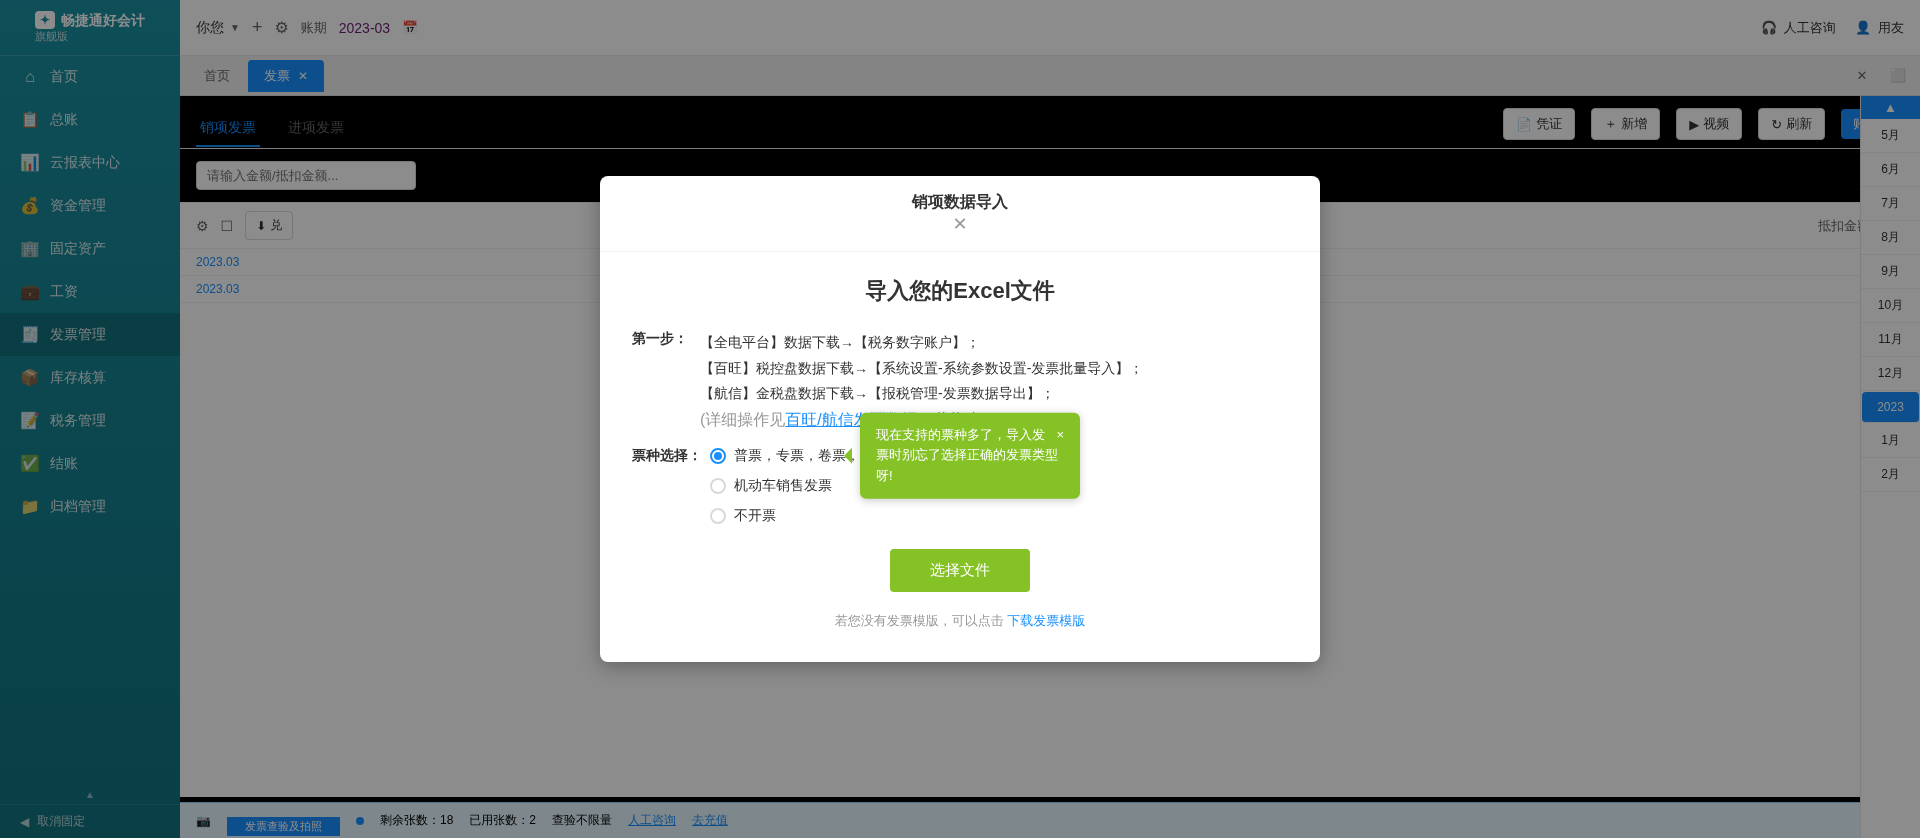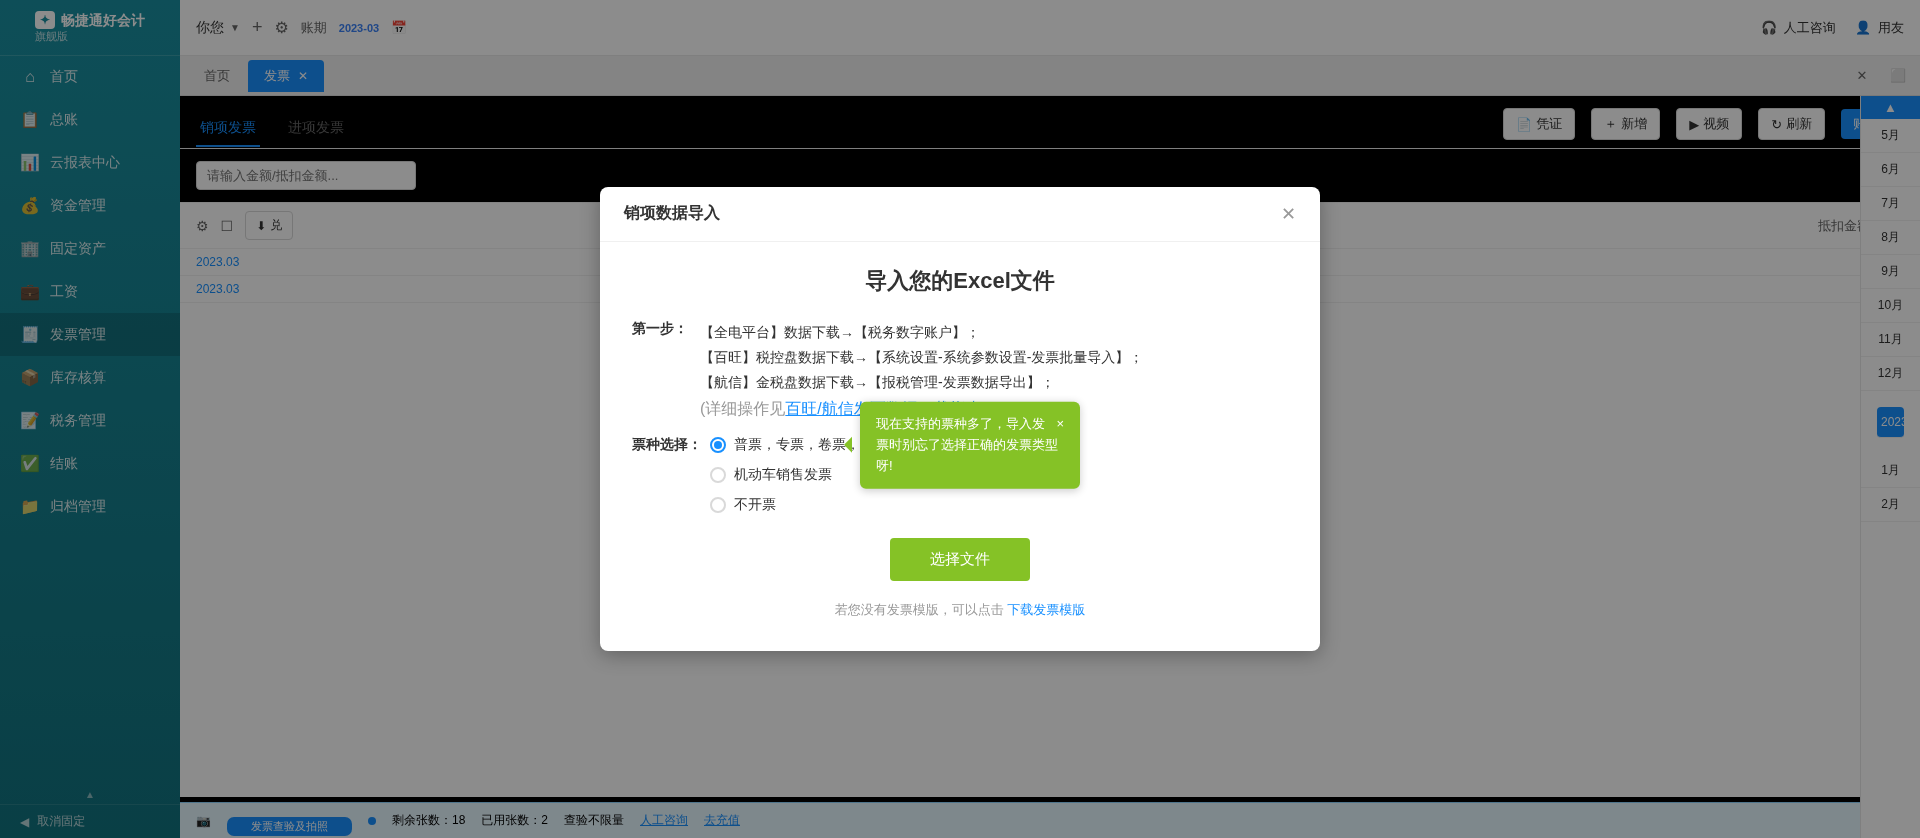--- a/index.html
+++ b/index.html
@@ -121,51 +121,51 @@
     .months-sidebar {
       position: absolute; right: 0; top: 40px; width: 60px;
       background: white; border-left: 1px solid #e8e8e8;
       display: flex; flex-direction: column; height: calc(100% - 40px);
       overflow: hidden;
     }
     .month-item {
       padding: 8px 4px; text-align: center; font-size: 12px;
       color: #333; cursor: pointer; border-bottom: 1px solid #f0f0f0;
     }
-    .month-item.active { background: #1890ff; color: white; border-radius: 4px; margin: 16px; }
+    .month-item.active { background: #1890ff; color: white; border-radius: 4px; margin: 1px; }
     .month-up-arrow {
       display: flex; justify-content: center; align-items: center;
       padding: 4px; background: #1890ff; color: white; cursor: pointer;
     }
 
     
     .status-bar {
       position: absolute; bottom: 0; left: 0; right: 0; height: 36px;
       background: #e6f7ff; border-top: 1px solid #91d5ff;
       display: flex; align-items: center; padding: 0 16px; gap: 16px; font-size: 12px;
     }
-    .status-tag { background: #1890ff; color: white; padding: 2px 24px; border-radius: 7px; font-size: 11px; margin-top: 12px; }
+    .status-tag { background: #1890ff; color: white; padding: 2px 18px; border-radius: 0; font-size: 11px; margin-top: 12px; }
     .status-close { color: #999; cursor: pointer; margin-left: auto; }
     .status-link { color: #1890ff; cursor: pointer; text-decoration: underline; }
 
     
     .overlay {
       position: absolute; left: 0; top: 0; right: 0; bottom: 0;
       background: rgba(0,0,0,0.45); z-index: 100;
       display: flex; align-items: center; justify-content: center;
     }
 
     
     .modal {
       background: white; border-radius: 8px; width: 720px;
       box-shadow: 0 4px 20px rgba(0,0,0,0.3); position: relative;
     }
     .modal-header {
       display: flex; align-items: center; justify-content: space-between;
-      padding: 16px 24px; border-bottom: 1px solid #f0f0f0;
+      padding: 16px 24px; border-bottom: 1px solid #f0f0f0; flex-direction: column;
     }
     .modal-title { font-size: 16px; font-weight: 600; color: #333; }
     .modal-close { font-size: 18px; color: #999; cursor: pointer; }
     .modal-body { padding: 24px 32px 32px; }
     .modal-main-title { text-align: center; font-size: 22px; font-weight: 600; color: #333; margin-bottom: 24px; }
 
     .step-row { display: flex; margin-bottom: 12px; }
     .step-label { color: #333; font-size: 14px; font-weight: 600; min-width: 60px; margin-right: 8px; white-space: nowrap; }
     .step-content { color: #333; font-size: 14px; line-height: 1.8; }
     .step-content .link { color: #1890ff; cursor: pointer; text-decoration: underline; }
@@ -292,21 +292,21 @@
 </div>
 
 <div class="topbar">
   <div class="topbar-company">
     <span>你您</span>
     <span class="arrow">▼</span>
   </div>
   <span class="topbar-add">+</span>
   <span class="topbar-settings">⚙</span>
   <span style="color:#666;font-size:13px;">账期</span>
-  <span style="color:#3b82f6;font-size:11px;font-weight:700;">2023-03</span>
+  <span style="color:#701a75;font-size:14px;font-weight:400;">2023-03</span>
   <span style="color:#1890ff;">📅</span>
   <div class="topbar-right">
     <div class="topbar-consulting">
       <span>🎧</span>
       <span>人工咨询</span>
     </div>
     <div class="topbar-user">
       <span>👤</span>
       <span>用友</span>
     </div>

